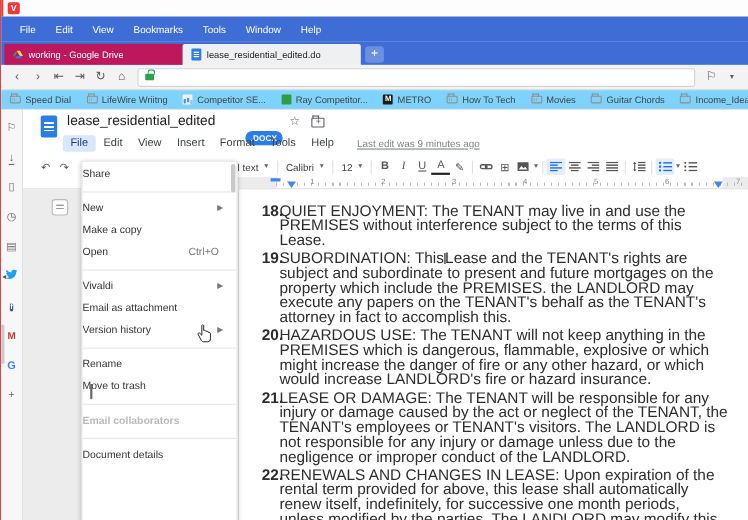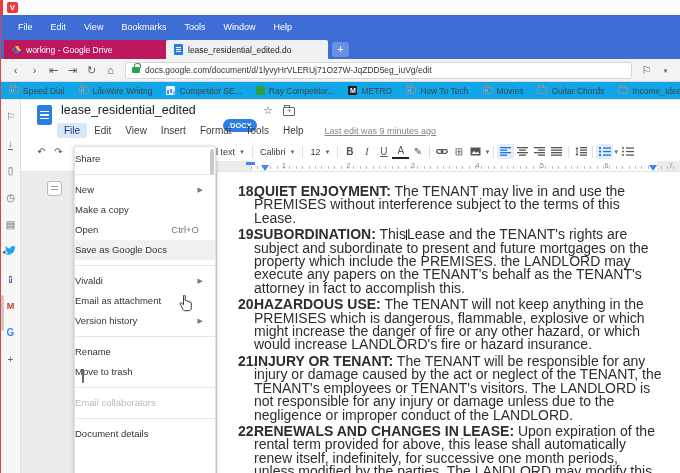--- a/index.html
+++ b/index.html
@@ -29,21 +29,21 @@
 
   
   .addressbar { position:absolute; top:59px; left:0; right:0; height:23px; background:#f3f3f3; border-bottom:1px solid #d9d9d9; display:flex; align-items:center; padding:0 6px; gap:2px; }
   .nav-btn { color:#5a5a5a; font-size:11px; width:17px; text-align:center; line-height:17px; }
   .urlbox { flex:1; height:17px; background:#fff; border:1px solid #d5d5d5; border-radius:2px; display:flex; align-items:center; padding:0 6px; gap:5px; margin:0 4px; }
   .lock { width:8px; height:6px; background:#2f9e4f; border-radius:1px; position:relative; flex:none; }
   .lock::before { content:''; position:absolute; top:-4px; left:1.5px; width:5px; height:4px; border:1.5px solid #2f9e4f; border-bottom:none; border-radius:3px 3px 0 0; }
   .urltext { font-size:8.5px; color:#333; white-space:nowrap; overflow:hidden; }
 
   
-  .bmbar { position:absolute; top:82px; left:0; right:0; height:18px; background:#0ea5e9; border-bottom:1px solid #e4e4e4; display:flex; align-items:center; padding-left:8px; gap:14px; overflow:hidden; }
+  .bmbar { position:absolute; top:82px; left:0; right:0; height:18px; background:#7dd3fc; border-bottom:1px solid #e4e4e4; display:flex; align-items:center; padding-left:8px; gap:14px; overflow:hidden; }
   .bm { display:flex; align-items:center; gap:4px; font-size:8.5px; color:#444; white-space:nowrap; }
   .bm-folder { width:10px; height:7px; border:1px solid #909090; border-radius:1px; position:relative; flex:none; }
   .bm-folder::before { content:''; position:absolute; top:-3px; left:0; width:4px; height:2px; border:1px solid #909090; border-bottom:none; }
   .bm-folder.grid::after { content:''; position:absolute; inset:1px; background:linear-gradient(90deg,#aaa 0 1px,transparent 1px 2px,#aaa 2px 3px,transparent 3px); }
   .tile { width:9px; height:9px; border-radius:1px; color:#fff; font-size:7px; font-weight:bold; text-align:center; line-height:9px; flex:none; }
   .tile.chart { background:#eef4fb; position:relative; }
   .tile.chart::before { content:''; position:absolute; left:1px; bottom:1px; width:2px; height:4px; background:#4d90fe; box-shadow:3px -1px 0 #4d90fe, 6px 1px 0 #9bbcf8; }
   .tile.green { background:#2e9e44; } .tile.metro { background:#1b1b1b; }
 
   
@@ -97,29 +97,29 @@
 
   
   .canvas { position:absolute; left:20px; top:72px; right:0; bottom:0; background:#ececec; overflow:hidden; }
   .outline-btn { position:absolute; left:26px; top:9px; width:15px; height:15px; border:1px solid #b9b9b9; border-radius:3px; background:#fdfdfd; }
   .outline-btn::before { content:''; position:absolute; inset:4px 3px; background:linear-gradient(#9a9a9a 0 1px,transparent 1px 3px,#9a9a9a 3px 4px,transparent 4px 6px,#9a9a9a 6px 7px,transparent 7px); }
   .page { position:absolute; left:195px; top:0; width:490px; height:110%; background:#fff; border-left:1px solid #d8d8d8; }
   .doc-content { position:absolute; left:21px; top:13px; width:424px; }
   .ditem { display:flex; margin-bottom:3px; font-size:14px; line-height:13.4px; color:#2d2d2d; }
   .dnum { width:16px; flex:none; font-weight:bold; }
   .dbody { flex:1; }
-  .dbody b { font-weight:bold;text-align:center; }
+  .dbody b { font-weight:normal;text-align:center; }
   .caret-line { display:inline-block; width:1px; height:10px; background:#111; vertical-align:-1px; }
 
   
   .fmenu { position:absolute; left:73px; top:46px; width:142px; height:340px; background:#fff;
      box-shadow:0 1px 4px rgba(0,0,0,.25); border:1px solid #e3e3e3; z-index:50; padding-top:2px; overflow:hidden; }
   .fmi { position:relative; height:20px; line-height:20px; font-size:9.5px; color:#333; white-space:nowrap; }
   .fmi.hl { background:#f1f1f1; }
-  .fmi.dis { color:#b9b9b9; }
+  .fmi.dis { color:#b9b9b9;font-weight:bold; }
   .fmi .sc { position:absolute; right:16px; color:#777; }
   .fmi .sub { position:absolute; right:12px; font-size:7px; color:#777; }
   .fmi .micon { position:absolute; left:6px; top:5px; }
   .fdiv { height:1px; background:#e6e6e6; margin:5px 0; }
   .fmenu-scroll { position:absolute; right:1px; top:2px; width:4px; height:26px; background:#c9c9c9; border-radius:2px; }
   .mv-folder { width:11px; height:8px; border:1px solid #666; border-radius:1px; position:relative; }
   .mv-folder::before { content:'+'; position:absolute; left:3px; top:-2px; font-size:8px; color:#666; }
   .trash-ic { width:8px; height:9px; border:1px solid #666; border-top:2px solid #666; border-radius:0 0 1px 1px; margin-left:1px; }
 
   .mouse-cursor { position:absolute; left:178px; top:195px; z-index:60; font-size:12px; }
@@ -165,21 +165,20 @@
 
   <div class="addressbar">
     <span class="nav-btn">‹</span>
     <span class="nav-btn">›</span>
     <span class="nav-btn">⇤</span>
     <span class="nav-btn">⇥</span>
     <span class="nav-btn">↻</span>
     <span class="nav-btn">⌂</span>
     <div class="urlbox">
       <span class="lock"></span>
-      <span class="urltext">docs.google.com/document/d/1lyvyHrVLERUj71O27W-JqZDD5eg_iuVg/edit</span>
     </div>
     <span class="nav-btn">⚐</span>
     <span class="nav-btn" style="font-size:7px">▾</span>
   </div>
 
   <div class="bmbar" id="bmbar">
       <div class="bm">
         <span class="bm-folder grid"></span>
         <span>Speed Dial</span>
       </div>
@@ -406,38 +405,37 @@
             <div class="ditem">
               <div class="dnum">19.</div>
               <div class="dbody"><b>SUBORDINATION:</b> This<span class="caret-line"></span>Lease and the TENANT's rights are subject and subordinate to present and future mortgages on the property which include the PREMISES. the LANDLORD may execute any papers on the TENANT's behalf as the TENANT's attorney in fact to accomplish this.</div>
             </div>
             <div class="ditem">
               <div class="dnum">20.</div>
               <div class="dbody"><b>HAZARDOUS USE:</b> The TENANT will not keep anything in the PREMISES which is dangerous, flammable, explosive or which might increase the danger of fire or any other hazard, or which would increase LANDLORD's fire or hazard insurance.</div>
             </div>
             <div class="ditem">
               <div class="dnum">21.</div>
-              <div class="dbody"><b>INJURY OR TENANT:</b> The TENANT will be responsible for any injury or damage caused by the act or neglect of the TENANT, the TENANT's employees or TENANT's visitors. The LANDLORD is not responsible for any injury or damage unless due to the negligence or improper conduct of the LANDLORD.</div>
+              <div class="dbody"><b>LEASE OR DAMAGE:</b> The TENANT will be responsible for any injury or damage caused by the act or neglect of the TENANT, the TENANT's employees or TENANT's visitors. The LANDLORD is not responsible for any injury or damage unless due to the negligence or improper conduct of the LANDLORD.</div>
             </div>
             <div class="ditem">
               <div class="dnum">22.</div>
               <div class="dbody"><b>RENEWALS AND CHANGES IN LEASE:</b> Upon expiration of the rental term provided for above, this lease shall automatically renew itself, indefinitely, for successive one month periods, unless modified by the parties. The LANDLORD may modify this lease or offer the TENANT a new lease by forwarding to the TENANT a copy of the proposed changes or a copy of the new lease. If changes in this lease or a new lease are offered, the TENANT must notify the LANDLORD of the TENANT's decision to stay within thirty (30) days of the date the proposed changes or the copy of the new lease is received by the TENANT. If the TENANT fails to accept the lease changes or the new lease within thirty (30) days of the date the proposed changes or new lease is offered, the TENANT may be evicted by the LANDLORD, as provided for in New Jersey law.</div>
             </div>
           </div>
       </div>
     </div>
 
     <div class="fmenu" id="fmenu">
       <div class="fmenu-scroll"></div>
     <div class="fmi"><span>Share</span></div>
         <div class="fdiv"></div>
         <div class="fmi"><span>New</span><span class="sub">▶</span></div>
         <div class="fmi"><span>Make a copy</span></div>
         <div class="fmi"><span>Open</span><span class="sc">Ctrl+O</span></div>
-        <div class="fmi hl"><span>Save as Google Docs</span></div>
         <div class="fdiv"></div>
         <div class="fmi"><span>Vivaldi</span><span class="sub">▶</span></div>
         <div class="fmi"><span>Email as attachment</span></div>
         <div class="fmi"><span>Version history</span><span class="sub">▶</span></div>
         <div class="fdiv"></div>
         <div class="fmi"><span>Rename</span></div>
         <div class="fmi"><span class="micon"><span class="trash-ic"></span></span><span>Move to trash</span></div>
         <div class="fdiv"></div>
         <div class="fmi dis"><span>Email collaborators</span></div>
         <div class="fdiv"></div>

